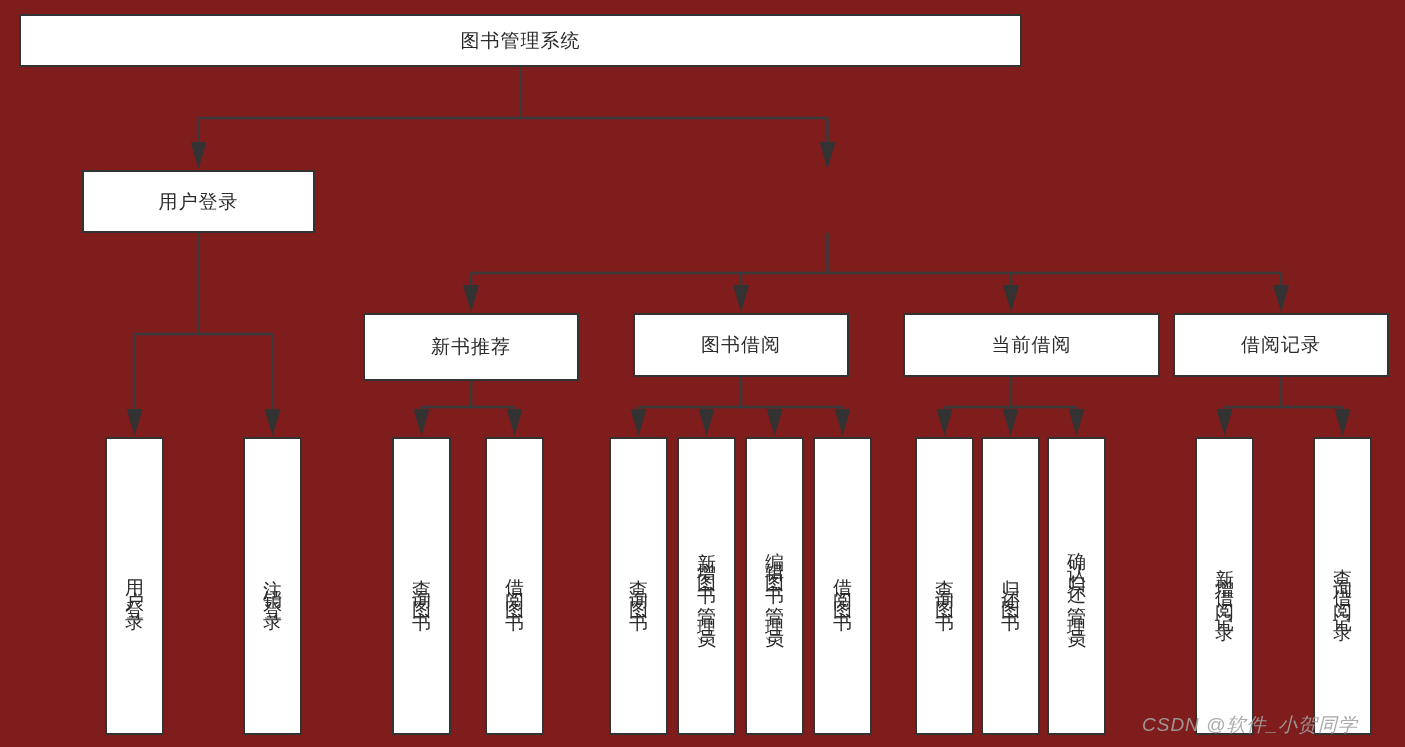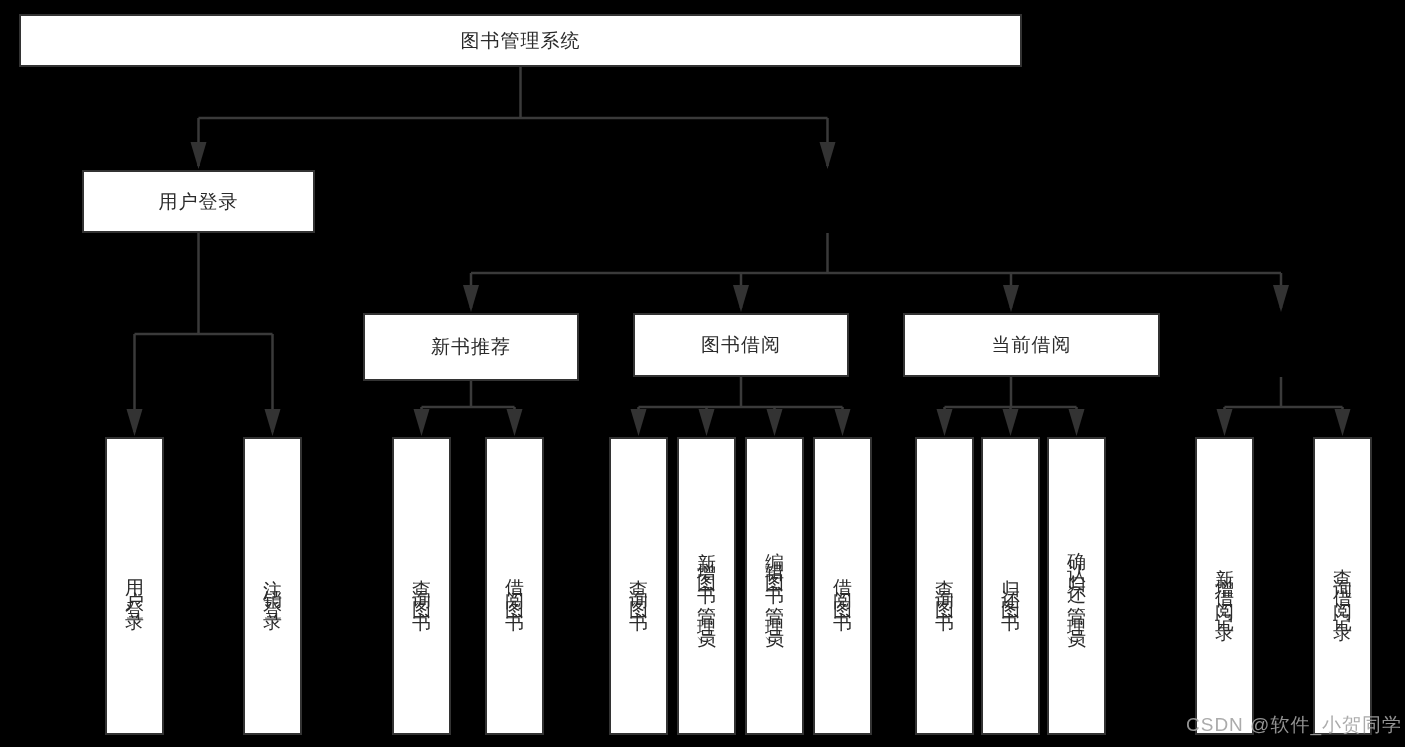--- a/index.html
+++ b/index.html
@@ -1,20 +1,20 @@
 <!DOCTYPE html>
 <html><head>
 <meta charset="utf-8">
 <style>
   html, body { margin: 0; padding: 0; background: #ffffff; }
   #canvas {
     position: relative;
     width: 1405px;
     height: 747px;
-    background: #000000;
+    background: #7f1d1d;
     overflow: hidden;
     font-family: "Liberation Sans", "DejaVu Sans", sans-serif;
   }
   #edges {
     position: absolute;
     left: 0; top: 0;
     width: 1405px; height: 747px;
   }
   #edges path {
     fill: none;
@@ -40,27 +40,28 @@
   .vbox {
     writing-mode: vertical-rl;
     text-orientation: mixed;
   }
   .vbox .lbl {
     letter-spacing: 11px;
     white-space: nowrap;
   }
   #watermark {
     position: absolute;
-    left: 1186px;
+    left: 1142px;
     top: 712px;
     font-size: 19px;
     letter-spacing: 1px;
     color: #a2a2a2;
     opacity: 0.9;
     white-space: nowrap;
+    font-style: italic;
   }
 </style>
 </head>
 <body>
 
 <div id="canvas">
 
   <svg id="edges" viewBox="0 0 1405 747" xmlns="http://www.w3.org/2000/svg">
     <g>
       <path d="M520.5 67 V118 M198.5 118 H827.5 M198.5 118 V166 M827.5 118 V166"></path>
@@ -114,20 +115,23 @@
 
   <div class="box hbox" style="left:363px; top:313px; width:216px; height:68px">
     <span class="lbl">新书推荐</span>
   </div>
   <div class="box hbox" style="left:633px; top:313px; width:216px; height:64px">
     <span class="lbl">图书借阅</span>
   </div>
   <div class="box hbox" style="left:903px; top:313px; width:257px; height:64px">
     <span class="lbl">当前借阅</span>
   </div>
+  <div class="box hbox" style="left:1173px; top:313px; width:216px; height:64px">
+    <span class="lbl">借阅记录</span>
+  </div>
 
   <div class="box vbox" style="left:105px; top:437px; width:59px; height:298px">
     <span class="lbl">用户登录</span>
   </div>
   <div class="box vbox" style="left:243px; top:437px; width:59px; height:298px">
     <span class="lbl">注销登录</span>
   </div>
 
   <div class="box vbox" style="left:392px; top:437px; width:59px; height:298px">
     <span class="lbl">查询图书</span>

